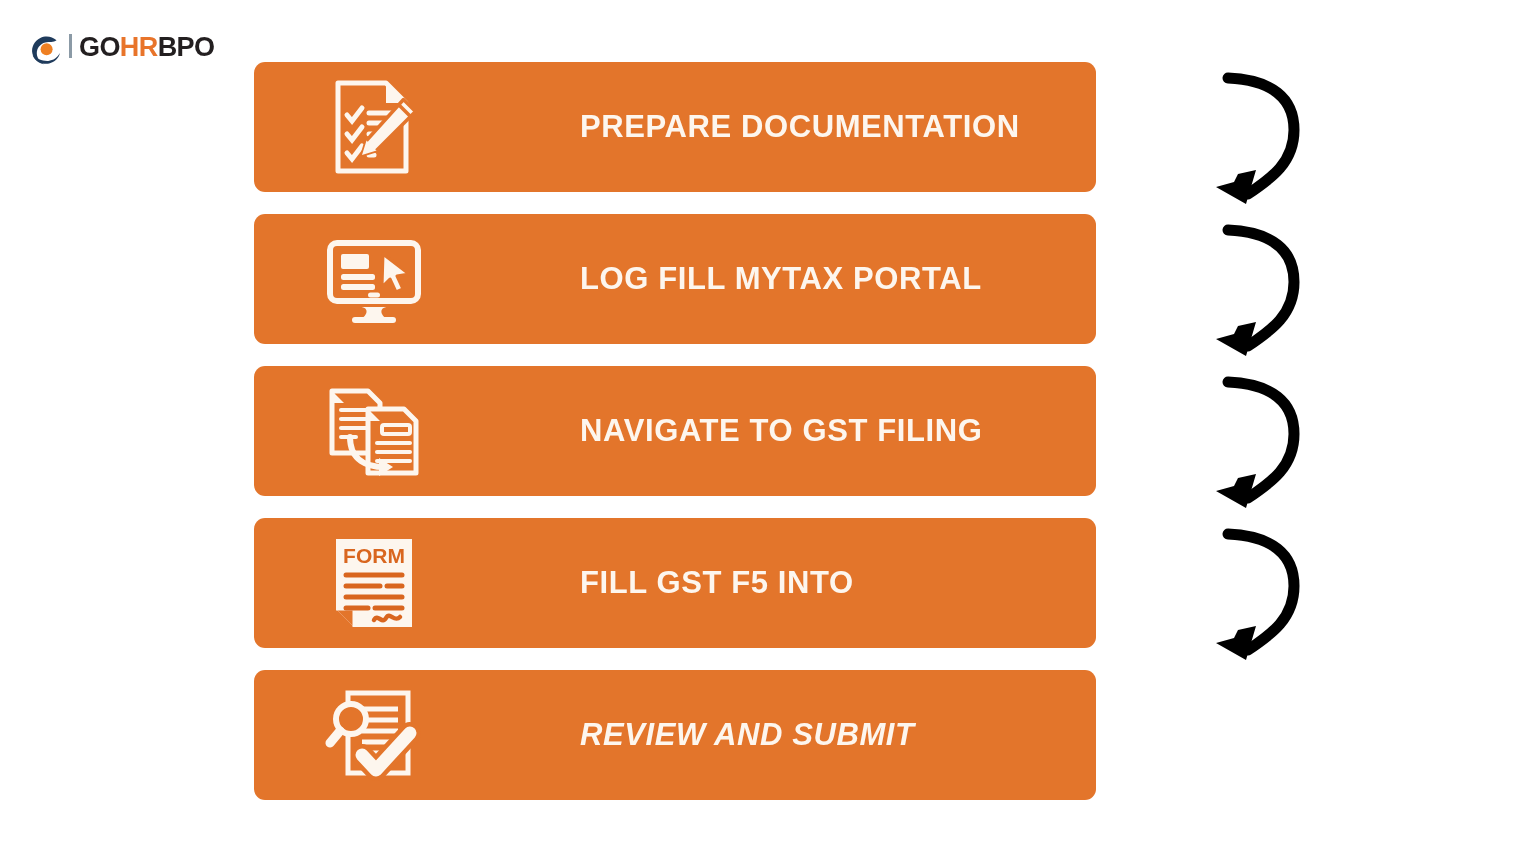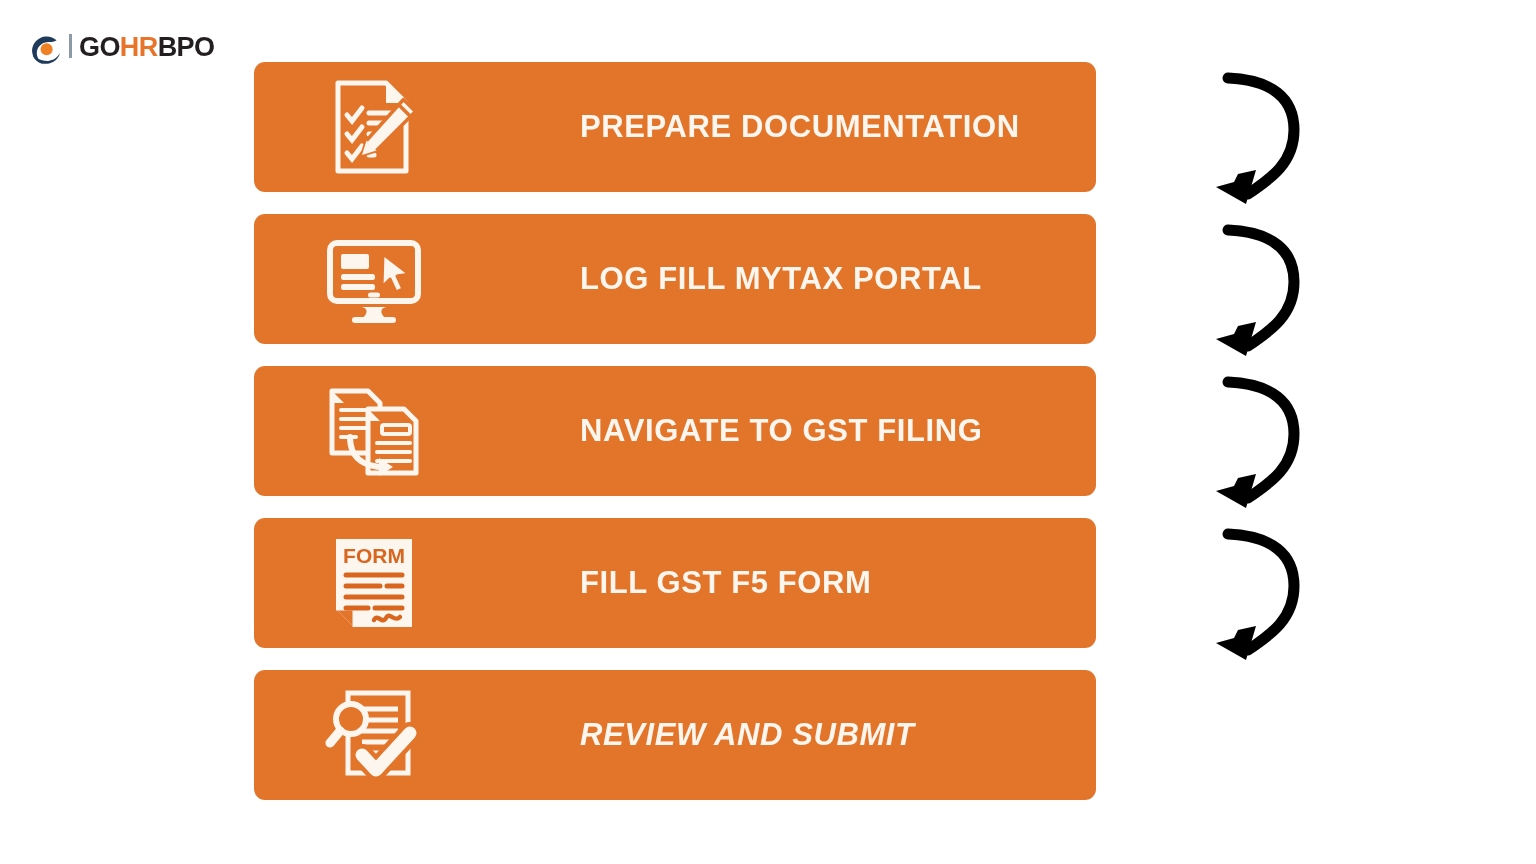--- a/index.html
+++ b/index.html
@@ -211,21 +211,21 @@
             <line x1="22" y1="42" x2="78" y2="42"></line>
             <line x1="22" y1="53" x2="56" y2="53"></line>
             <line x1="63" y1="53" x2="78" y2="53"></line>
             <line x1="22" y1="64" x2="78" y2="64"></line>
             <line x1="22" y1="75" x2="44" y2="75"></line>
             <line x1="51" y1="75" x2="78" y2="75"></line>
           </g>
           <path d="M50 87 C54 80 58 92 62 85 C66 78 70 90 76 84" fill="none" stroke="#d9661f" stroke-width="4.5" stroke-linecap="round"></path>
         </svg>
       </span>
-      <span class="step-label">FILL GST F5 FORM</span>
+      <span class="step-label">FILL GST F5 INTO</span>
     </div>
 
     <div class="step-row">
       <span class="step-icon">
         <svg viewBox="0 0 100 100" width="100" height="100" aria-hidden="true">
           <rect x="24" y="8" width="60" height="80" fill="none" stroke="#fdf6ee" stroke-width="5"></rect>
           <g stroke="#fdf6ee" stroke-width="5" stroke-linecap="butt">
             <line x1="38" y1="24" x2="74" y2="24"></line>
             <line x1="38" y1="35" x2="74" y2="35"></line>
             <line x1="38" y1="46" x2="74" y2="46"></line>

